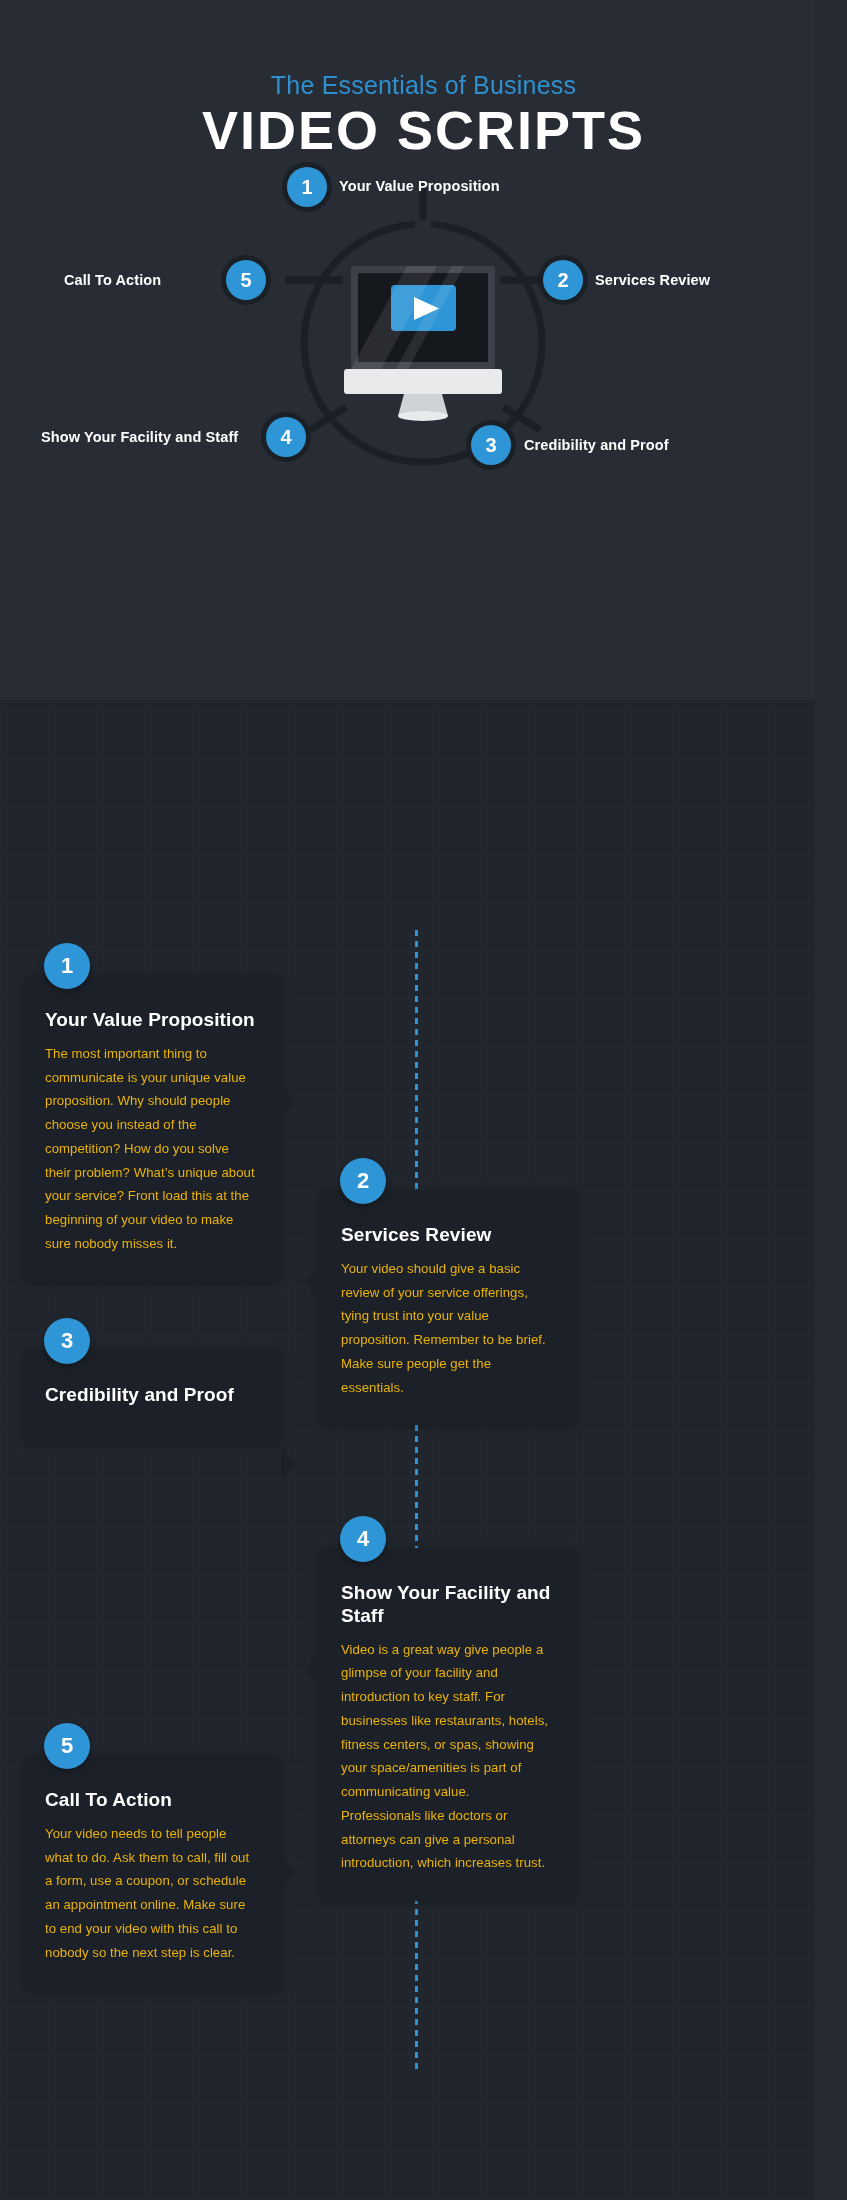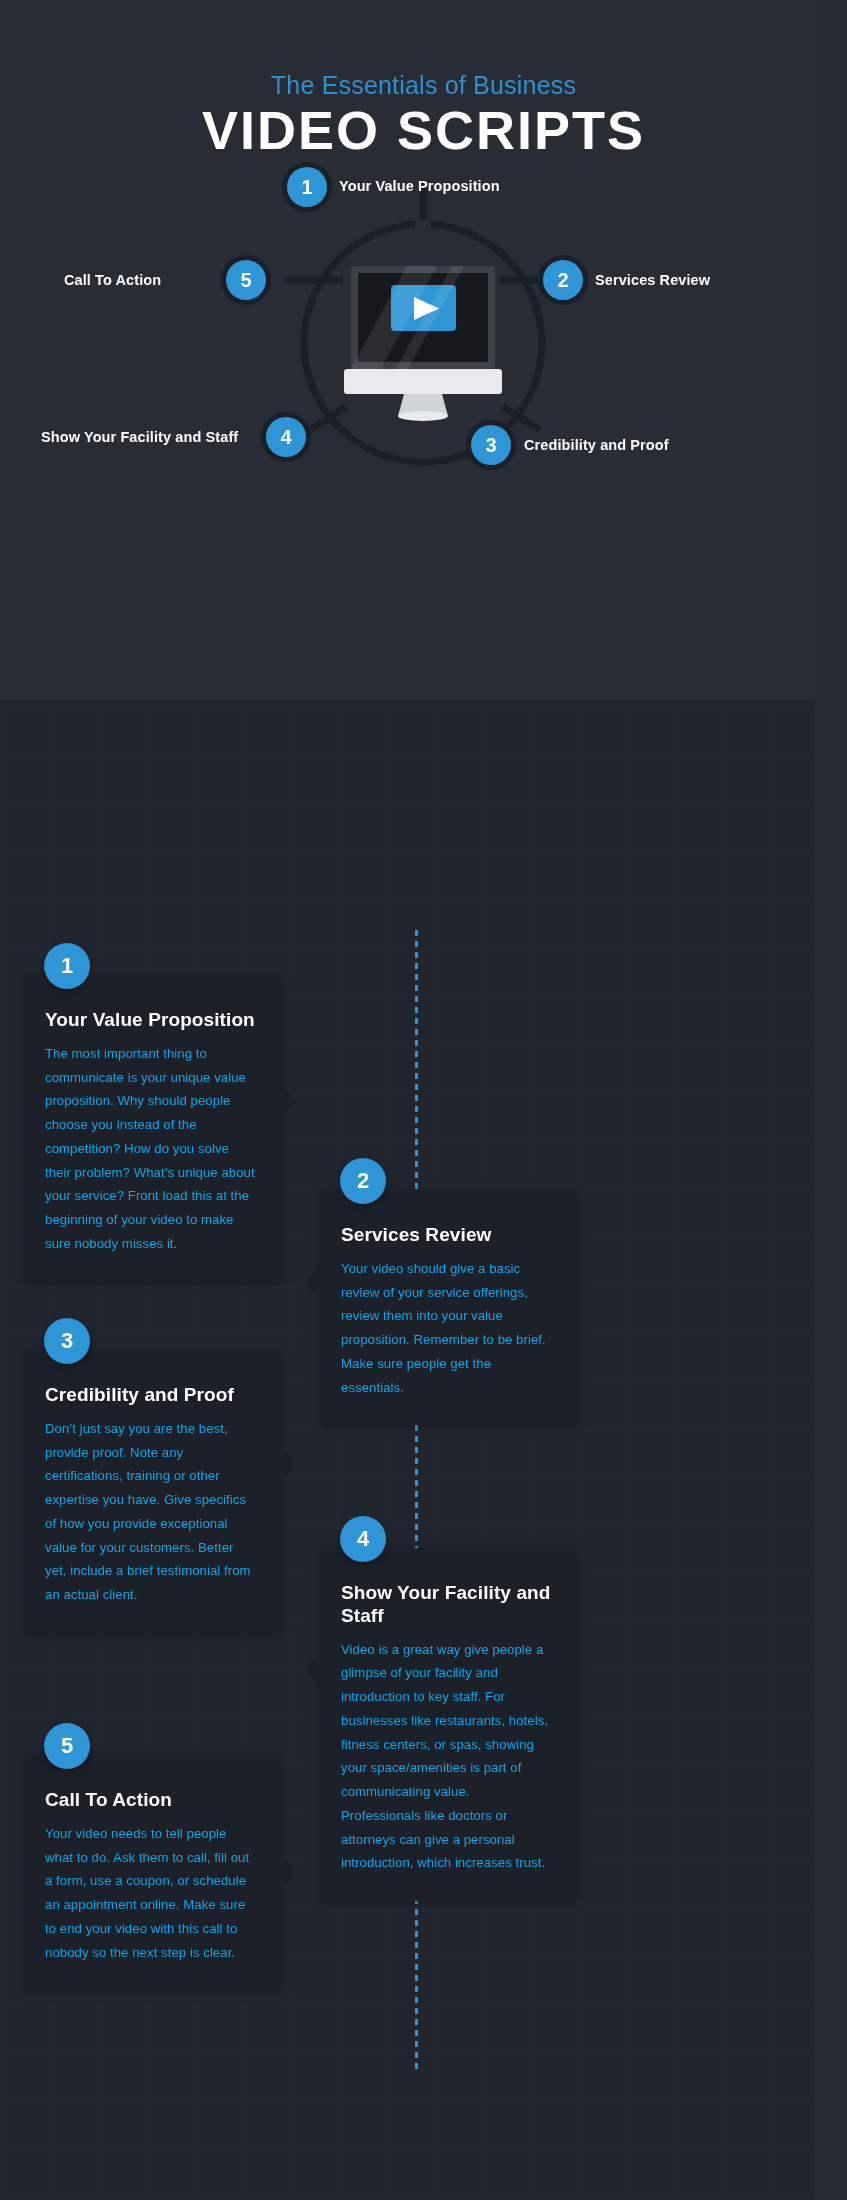--- a/index.html
+++ b/index.html
@@ -127,21 +127,21 @@
   }
   .card .c-title {
     color: #ffffff;
     font-size: 19px;
     font-weight: 700;
     letter-spacing: 0.1px;
     margin: 0 0 10px 0;
     line-height: 1.2;
   }
   .card .c-body {
-    color: #0ea5e9;
+    color: #eab308;
     font-size: 13.2px;
     line-height: 1.80;
     margin: 0;
     letter-spacing: 0.05px;
   }
   .card.left { left: 24px; width: 257px; }
   .card.right { left: 320px; width: 257px; }
   .card.left .badge { left: 20px; }
   .card.right .badge { left: 20px; }
   .card .inner { padding: 34px 24px 26px 21px; }
@@ -255,32 +255,31 @@
       </div>
     </div>
 
     <div class="card right" style="top:490px;">
       <div class="badge">
         <span>2</span>
       </div>
       <div class="arrow left-point" style="top:75px;"></div>
       <div class="inner">
         <h2 class="c-title">Services Review</h2>
-        <p class="c-body">Your video should give a basic review of your service offerings, review them into your value proposition.  Remember to be brief.  Make sure people get the essentials.</p>
+        <p class="c-body">Your video should give a basic review of your service offerings, tying trust into your value proposition.  Remember to be brief.  Make sure people get the essentials.</p>
       </div>
     </div>
 
     <div class="card left" style="top:650px;">
       <div class="badge">
         <span>3</span>
       </div>
       <div class="arrow right-point" style="top:97px;"></div>
       <div class="inner">
         <h2 class="c-title">Credibility and Proof</h2>
-        <p class="c-body">Don’t just say you are the best, provide proof.  Note any certifications, training or other expertise you have.  Give specifics of how you provide exceptional value for your customers.  Better yet, include a brief testimonial from an actual client.</p>
       </div>
     </div>
 
     <div class="card right" style="top:848px;">
       <div class="badge">
         <span>4</span>
       </div>
       <div class="arrow left-point" style="top:105px;"></div>
       <div class="inner">
         <h2 class="c-title">Show Your Facility and Staff</h2>

